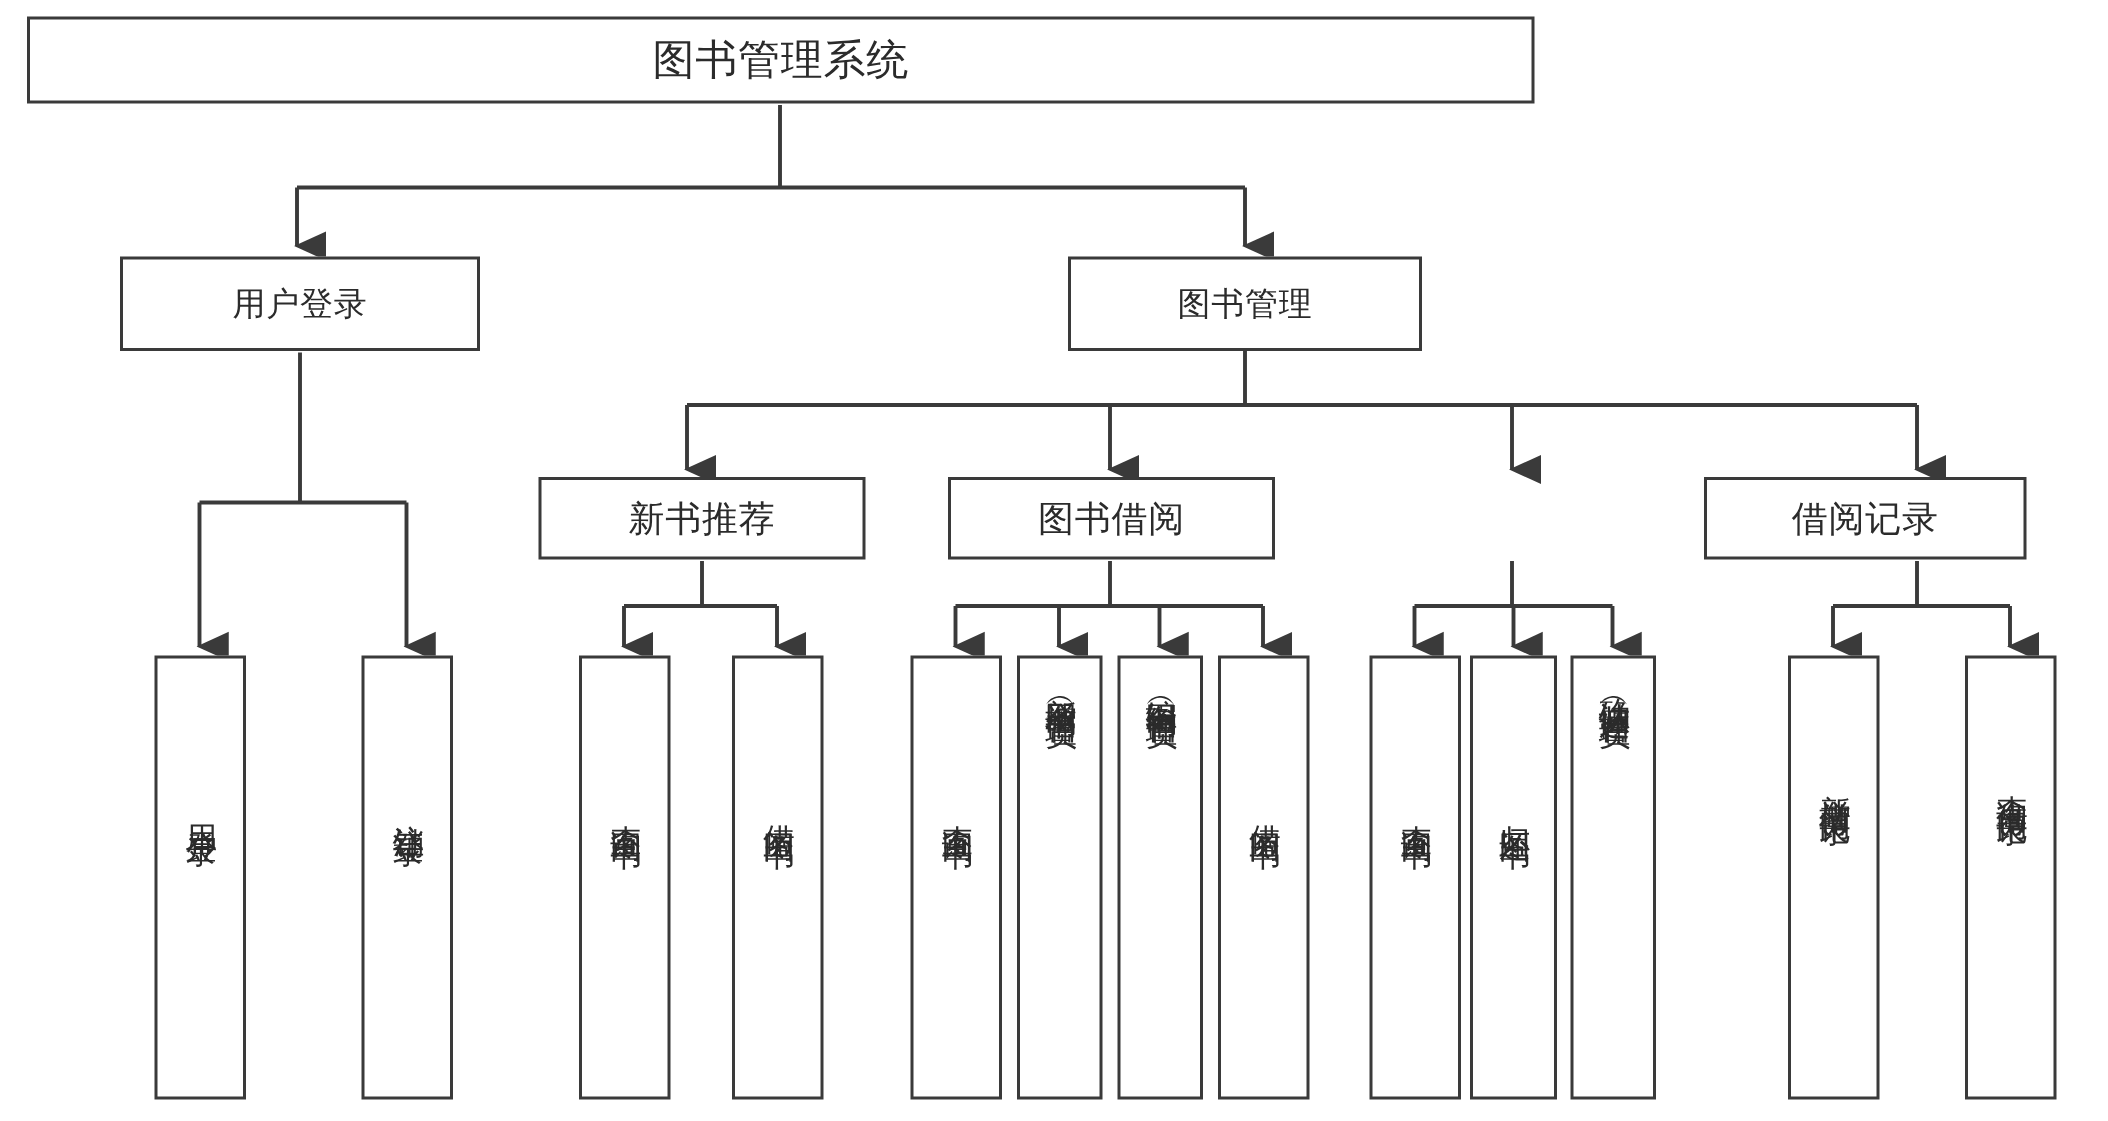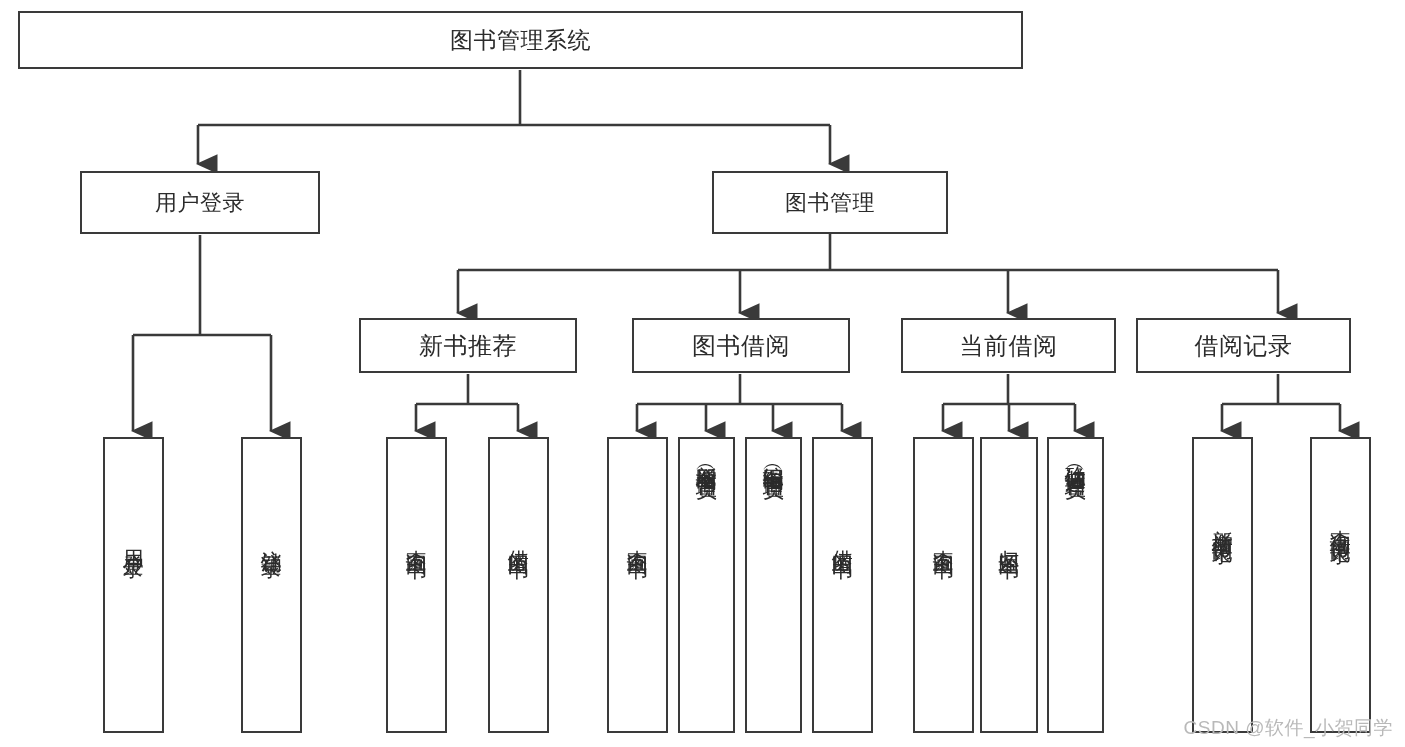--- a/index.html
+++ b/index.html
@@ -36,21 +36,21 @@
     align-items: center;
     justify-content: center;
     z-index: 2;
   }
   .node-label {
     color: #2b2b2b;
     letter-spacing: 0.5px;
     white-space: nowrap;
   }
   .node.level-root .node-label {
-    font-size: 23px;
+    font-size: 28px;
     font-family: Liberation Mono, monospace;
   }
   .node.level-1 .node-label {
     font-size: 22px;
   }
   .node.level-2 .node-label {
     font-size: 24px;
   }
   
   .node.leaf {
@@ -157,23 +157,20 @@
   </div>
 
   <div class="node level-2" style="left:359px; top:318px; width:218px; height:55px;">
     <span class="node-label">新书推荐</span>
   </div>
 
   <div class="node level-2" style="left:632px; top:318px; width:218px; height:55px;">
     <span class="node-label">图书借阅</span>
   </div>
 
-  <div class="node level-2" style="left:901px; top:318px; width:215px; height:55px;">
-    <span class="node-label">当前借阅</span>
-  </div>
 
   <div class="node level-2" style="left:1136px; top:318px; width:215px; height:55px;">
     <span class="node-label">借阅记录</span>
   </div>
 
   <div class="node leaf low-text" style="left:103px; top:437px; width:61px; height:296px;">
     <span class="node-label">用户登录</span>
   </div>
 
   <div class="node leaf low-text" style="left:241px; top:437px; width:61px; height:296px;">
@@ -217,15 +214,14 @@
   </div>
 
   <div class="node leaf mid-text" style="left:1192px; top:437px; width:61px; height:296px;">
     <span class="node-label">新增借阅记录</span>
   </div>
 
   <div class="node leaf mid-text" style="left:1310px; top:437px; width:61px; height:296px;">
     <span class="node-label">查询借阅记录</span>
   </div>
 
-  <div id="watermark">CSDN @软件_小贺同学</div>
 
 </div>
 
 </body></html>

